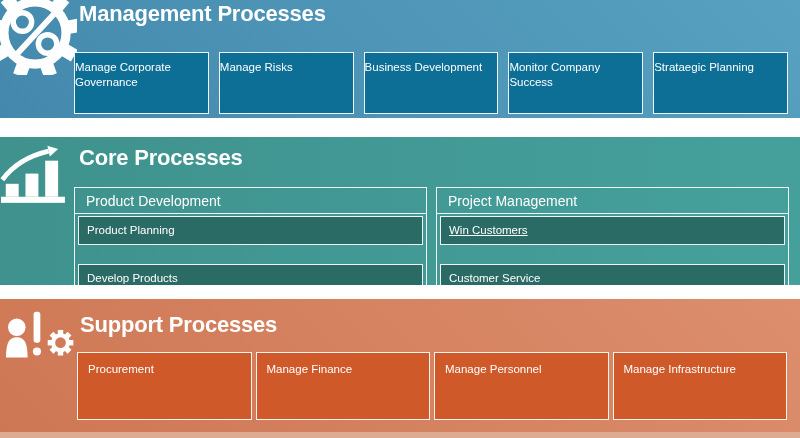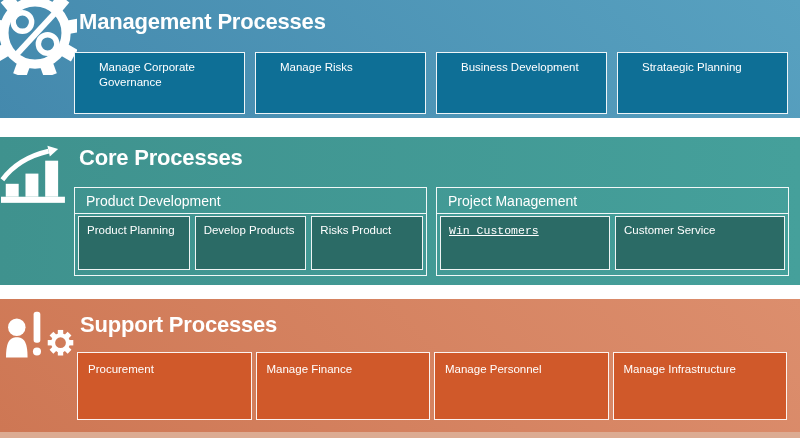--- a/index.html
+++ b/index.html
@@ -7,46 +7,46 @@
               font-family:"Liberation Sans", sans-serif; }
   .stage { position:relative; width:800px; height:438px; background:#fff; overflow:hidden; }
 
   .band { position:absolute; left:0; width:800px; overflow:hidden; }
   .band-management { top:0; height:118px; background:linear-gradient(225deg,#58a1c0 0%,#4489ad 100%); }
   .band-core { top:137px; height:148px; background:linear-gradient(90deg,#3f928e 0%,#45a09b 100%); }
   .band-support { top:299px; height:133px; background:linear-gradient(225deg,#dc8e6d 0%,#ce7754 100%); }
   .bottom-strip { position:absolute; top:432px; left:0; width:800px; height:6px; background:#dcab92; }
 
   .band-title { position:absolute; color:#fff; font-weight:bold; font-size:22px; letter-spacing:-0.2px; white-space:nowrap; }
-  .band-management .band-title { left:79px; top:9px; }
+  .band-management .band-title { left:79px; top:1px; }
   .band-core .band-title { left:79px; top:8px; }
   .band-support .band-title { left:80px; top:13px; }
 
   .icon-svg { position:absolute; }
   .mgmt-icon { left:-7px; top:-9px; width:84px; height:84px; }
   .core-icon { left:0; top:6px; width:70px; height:68px; }
   .support-icon { left:4px; top:10px; width:74px; height:54px; }
 
   .row { position:absolute; display:flex; }
   .pbox { flex:1; border:1.5px solid rgba(255,255,255,0.93); color:#fff;
-          font-size:11.5px; line-height:1.3; padding:7px 24px; overflow:hidden; }
+          font-size:11.5px; line-height:1.3; padding:7px 0; overflow:hidden; }
 
   .mgmt-row { left:74px; right:12px; top:52px; gap:10px; }
   .mgmt-row .pbox { height:62px; background:#0e6f96; }
 
   .core-groups { left:74px; right:11px; top:50px; gap:9px; }
   .group { flex:1; border:1.5px solid rgba(255,255,255,0.93); padding-bottom:5px; }
   .group-header { color:#fff; font-size:14px; padding:5px 11px 4px; border-bottom:1.5px solid rgba(255,255,255,0.93); }
-  .group-row { display:flex; gap:5px; padding:2px 3px 0; }
+  .group-row { display:flex; gap:19px; padding:2px 3px 0;flex-direction:column; }
   .group-row .pbox { height:54px; background:#2b6b66; padding:6px 8px; }
 
   .support-row { left:77px; right:13px; top:53px; gap:4px; }
   .support-row .pbox { height:68px; background:#d0592a; padding:9px 10px; }
 
-  .underline { text-decoration:underline;font-family:Liberation Mono, monospace; }
+  .underline { text-decoration:underline; }
 </style>
 </head>
 <body>
 
 <div class="stage">
 
   <div class="band band-management">
     <svg class="icon-svg mgmt-icon" viewBox="0 0 100 100">
       <g fill="#fff">
         <rect x="42" y="-4" width="16" height="20" transform="rotate(0,50,50)"></rect>
@@ -63,20 +63,21 @@
       <circle cx="35" cy="37" r="11" fill="none" stroke="#fff" stroke-width="6.5"></circle>
       <circle cx="65" cy="63" r="11" fill="none" stroke="#fff" stroke-width="6.5"></circle>
       <line x1="25" y1="79" x2="74" y2="26" stroke="#fff" stroke-width="7"></line>
       <polygon points="83,16 78.1,33.2 66.3,22.4" fill="#fff"></polygon>
     </svg>
     <div class="band-title">Management Processes</div>
     <div class="row mgmt-row">
       <div class="pbox">Manage Corporate Governance</div>
       <div class="pbox">Manage Risks</div>
       <div class="pbox">Business Development</div>
+      <div class="pbox">Monitor Company Success</div>
       <div class="pbox">Strataegic Planning</div>
     </div>
   </div>
 
   <div class="band band-core">
     <svg class="icon-svg core-icon" viewBox="0 0 100 100">
       <g fill="#fff">
         <rect x="0" y="79" width="94" height="9"></rect>
         <rect x="7" y="60" width="19" height="19"></rect>
         <rect x="36" y="45" width="19" height="34"></rect>

